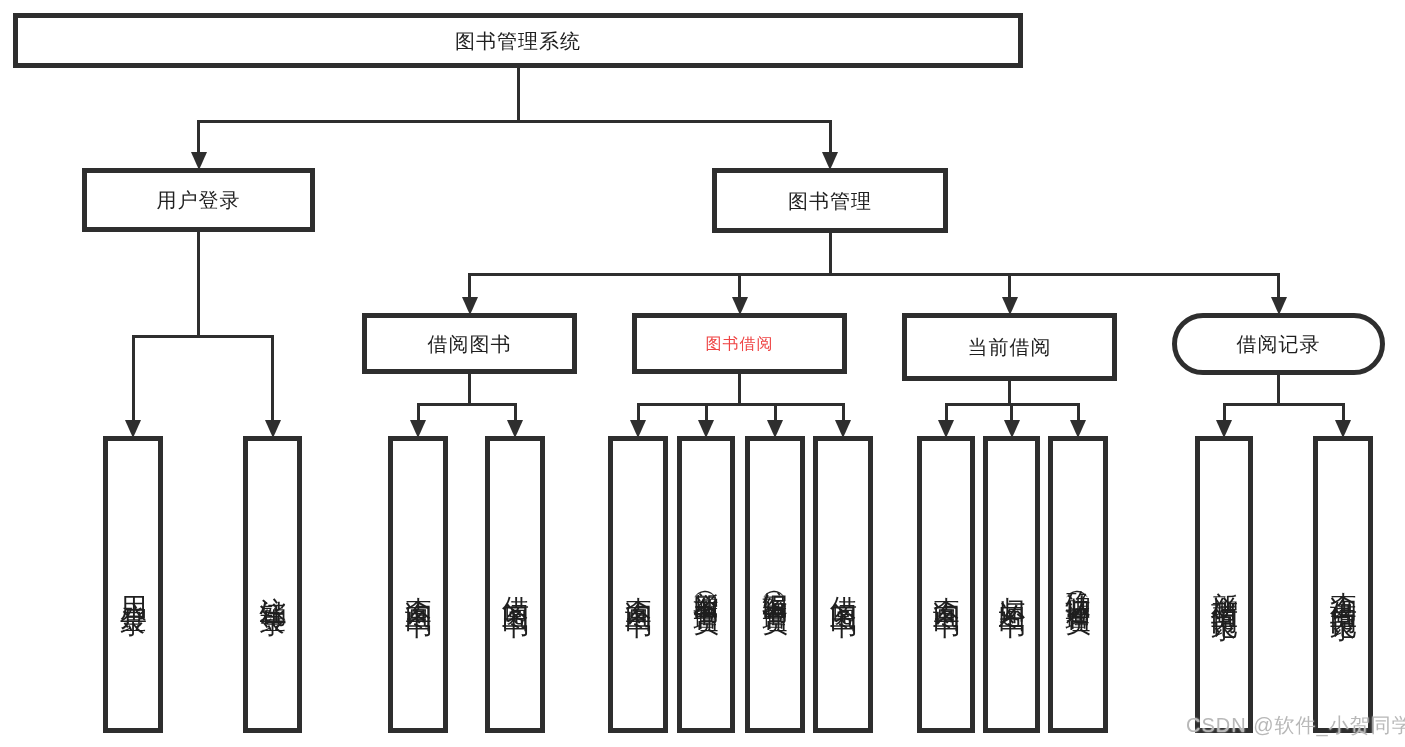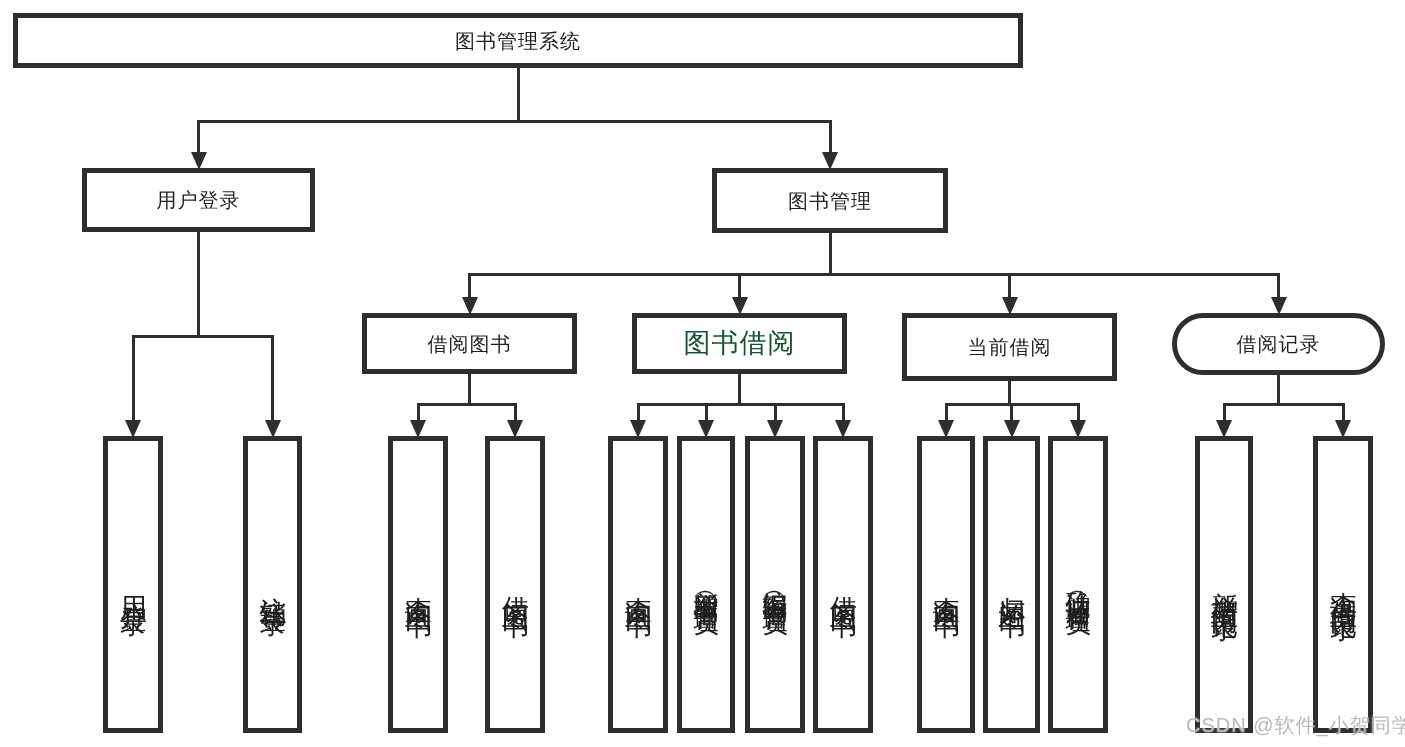--- a/index.html
+++ b/index.html
@@ -130,21 +130,21 @@
     <div class="node" style="left: 82px; top: 168px; width: 233px; height: 64px; border-color: rgb(46, 46, 46); background: rgb(255, 255, 255);">
       <span class="label" style="color: rgb(31, 31, 31); font-size: 20px;">用户登录</span>
     </div>
     <div class="node" style="left: 712px; top: 168px; width: 236px; height: 65px; border-color: rgb(46, 46, 46); background: rgb(255, 255, 255);">
       <span class="label" style="color: rgb(31, 31, 31); font-size: 20px;">图书管理</span>
     </div>
     <div class="node" style="left: 362px; top: 313px; width: 215px; height: 61px; border-color: rgb(46, 46, 46); background: rgb(255, 255, 255);">
       <span class="label" style="color: rgb(31, 31, 31); font-size: 20px;">借阅图书</span>
     </div>
     <div class="node" style="left: 632px; top: 313px; width: 215px; height: 61px; border-color: rgb(46, 46, 46); background: rgb(255, 255, 255);">
-      <span class="label" style="color: #14532d; font-size: 27px;">图书借阅</span>
+      <span class="label" style="color: #ef4444; font-size: 16px;">图书借阅</span>
     </div>
     <div class="node" style="left: 902px; top: 313px; width: 215px; height: 68px; border-color: rgb(46, 46, 46); background: rgb(255, 255, 255);">
       <span class="label" style="color: rgb(31, 31, 31); font-size: 20px;">当前借阅</span>
     </div>
     <div class="node" style="left: 1172px; top: 313px; width: 213px; height: 62px; border-color: rgb(46, 46, 46); background: rgb(255, 255, 255); border-radius: 31px;">
       <span class="label" style="color: rgb(31, 31, 31); font-size: 20px;">借阅记录</span>
     </div>
     <div class="node vertical" style="left: 103px; top: 436px; width: 60px; height: 297px; border-color: rgb(46, 46, 46); background: rgb(255, 255, 255);">
       <span class="label" style="color: rgb(31, 31, 31); font-size: 27px;">用户登录</span>
     </div>

